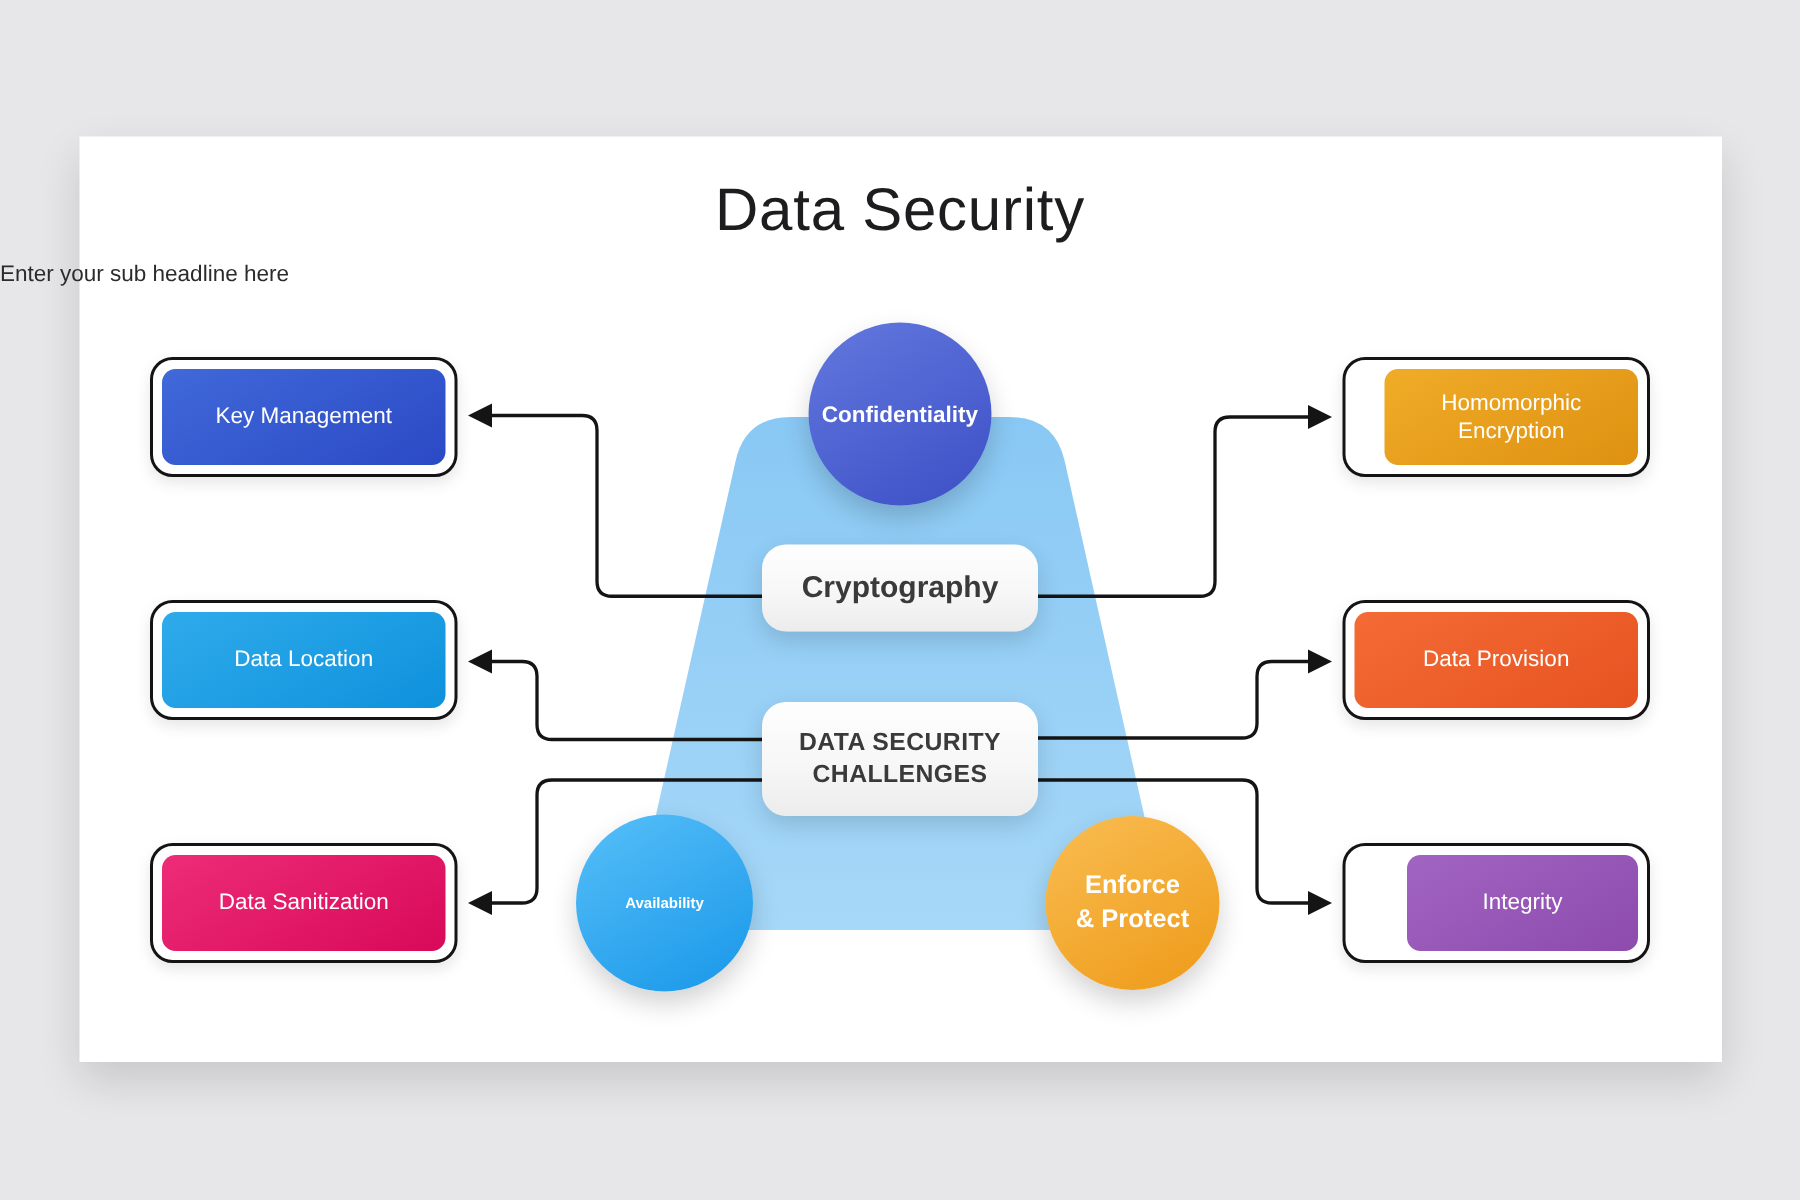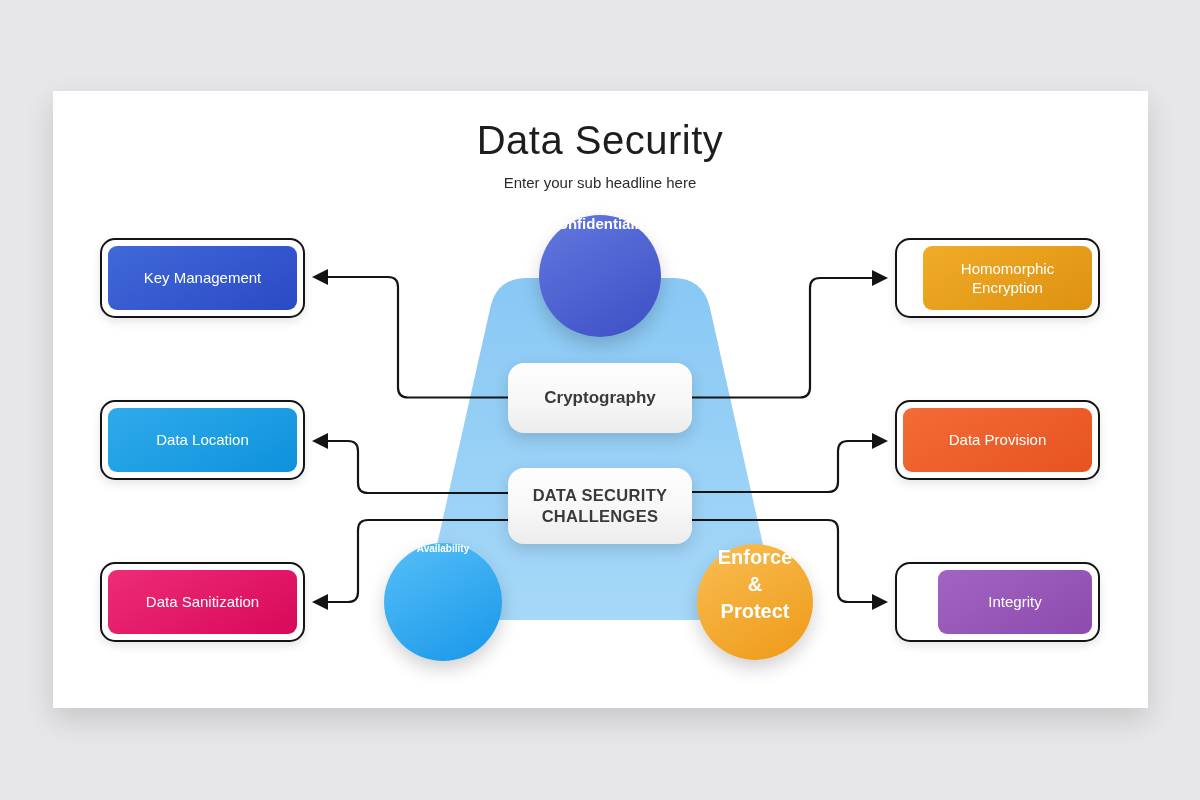--- a/index.html
+++ b/index.html
@@ -15,42 +15,41 @@
     background:#ffffff;
     box-shadow:0 12px 28px rgba(0,0,0,0.14);
   }
   .title{
     position:absolute;left:0;top:118px;width:1200px;
     text-align:center;
     font-size:40px;font-weight:500;color:#1d1d1f;letter-spacing:0.5px;
   }
   .subtitle{
     position:absolute;left:0;top:174px;width:1200px;
-    text-align:center;
     font-size:15px;font-weight:400;color:#2b2b2b;
   }
   .diagram-svg{position:absolute;left:0;top:0;width:1200px;height:800px;}
   .circle{
     position:absolute;border-radius:50%;
-    display:flex;align-items:flex-start;justify-content:center;text-align:center;
+    display:flex;align-items:center;justify-content:center;text-align:center;
     color:#ffffff;font-weight:700;
     box-shadow:0 8px 18px rgba(0,0,0,0.18);
   }
   .circle-confidentiality{left:539px;top:215px;width:122px;height:122px;font-size:15px;}
   .circle-availability{left:384px;top:543px;width:118px;height:118px;font-size:10px;}
-  .circle-enforce{left:697px;top:544px;width:116px;height:116px;font-size:20px;padding:0 18px;box-sizing:border-box;line-height:1.35;}
+  .circle-enforce{left:697px;top:544px;width:116px;height:116px;font-size:17px;padding:0 18px;box-sizing:border-box;line-height:1.35;}
   .white-box{
     position:absolute;left:508px;width:184px;
     background:linear-gradient(180deg,#fefefe 0%,#f7f7f7 55%,#ececec 100%);
     border-radius:16px;
     box-shadow:0 6px 16px rgba(0,0,0,0.14);
     display:flex;align-items:center;justify-content:center;text-align:center;
     color:#3a3a3a;font-weight:700;
   }
-  .box-cryptography{top:363px;height:70px;font-size:17px;}
+  .box-cryptography{top:363px;height:58px;font-size:20px;}
   .box-challenges{top:468px;height:76px;font-size:16.5px;line-height:21px;letter-spacing:0.3px;flex-direction:column;}
   .side-box{
     position:absolute;width:205px;height:80px;
     background:#ffffff;border:2px solid #141414;border-radius:15px;
     box-sizing:border-box;
     box-shadow:0 4px 10px rgba(0,0,0,0.10);
   }
   .side-box-fill{
     position:absolute;left:6px;top:6px;right:6px;bottom:6px;
     border-radius:9px;

